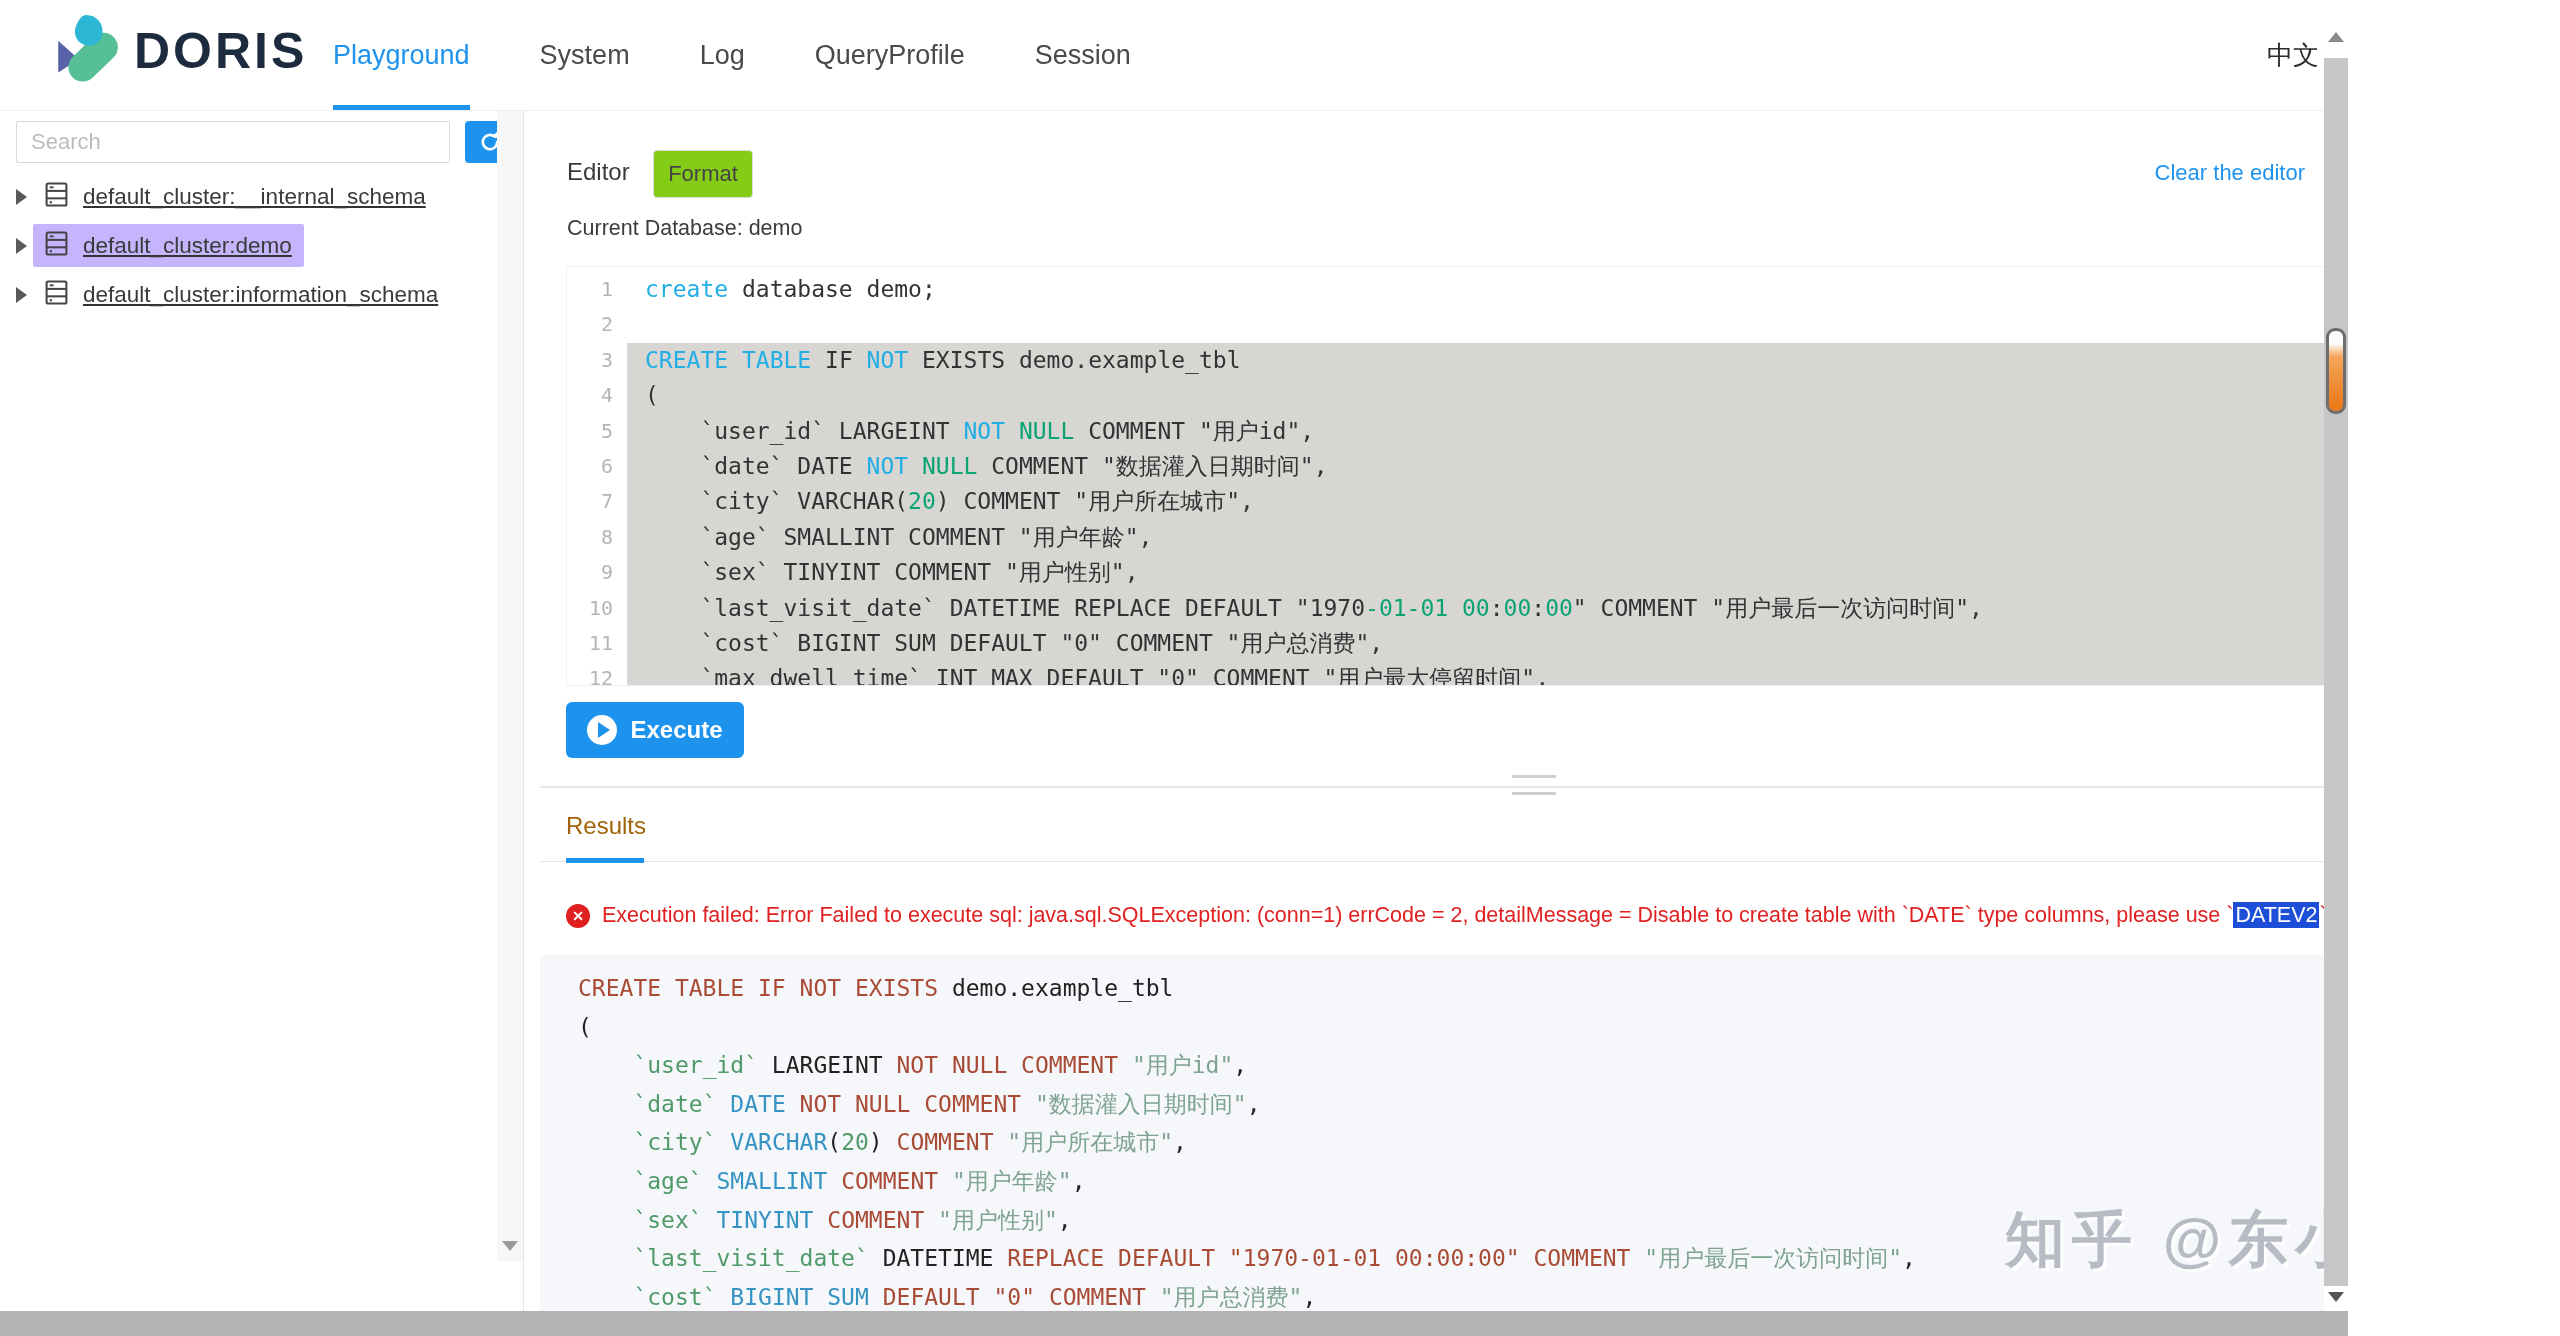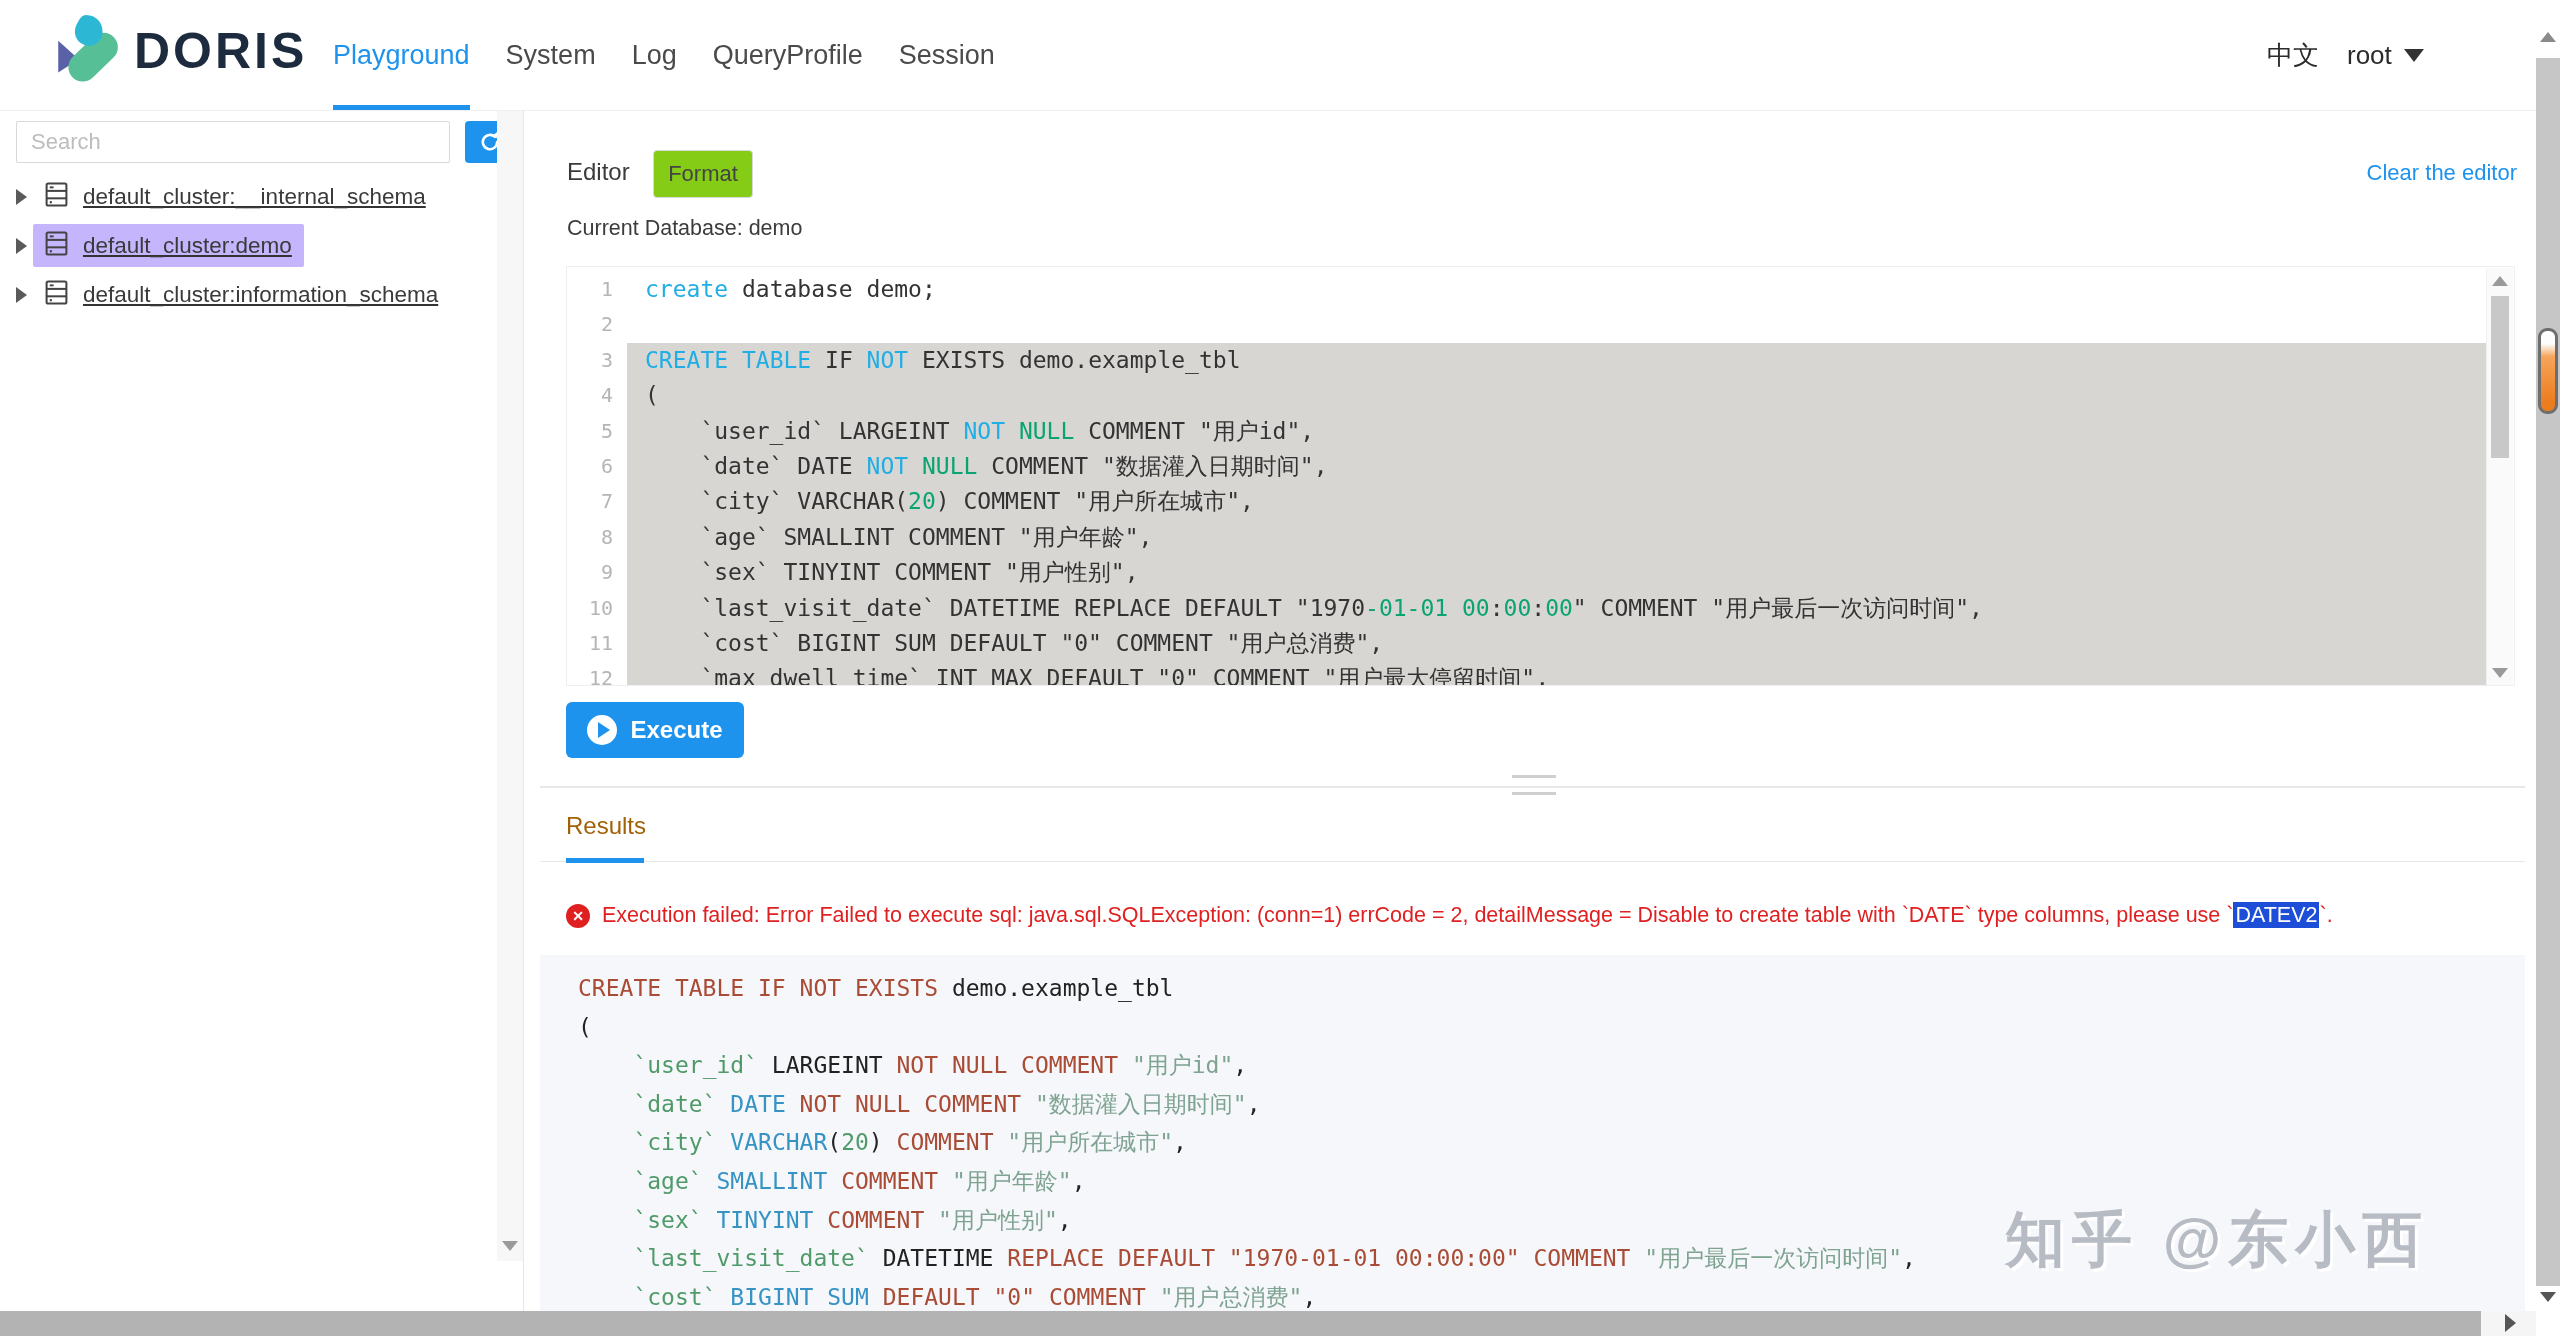--- a/index.html
+++ b/index.html
@@ -1,24 +1,24 @@
 <!DOCTYPE html>
 <html><head>
 <meta charset="utf-8">
 <style>
   html,body{margin:0;padding:0;background:#ffffff;}
-  #stage{position:relative;width:2560px;height:1336px;overflow:hidden;background:#fff;
+  #stage{position:relative;width:2348px;height:1336px;overflow:hidden;background:#fff;
          font-family:"Liberation Sans",sans-serif;color:#333;}
 
   
   #header{position:absolute;left:0;top:0;width:2560px;height:110px;background:#fff;
           border-bottom:1px solid #f0f0f0;}
   #logo{position:absolute;left:54px;top:14px;display:flex;align-items:center;gap:14px;}
   #logo-text{font-size:50px;font-weight:700;letter-spacing:3px;color:#1d2b3e;}
-  #main-nav{position:absolute;left:333px;top:0;height:110px;display:flex;gap:36px;}
+  #main-nav{position:absolute;left:333px;top:0;height:110px;display:flex;gap:70px;}
   .nav-item{position:relative;height:110px;display:flex;align-items:center;
             font-size:27px;color:#4a4a4a;cursor:pointer;}
   .nav-item.active{color:#1e93ee;}
   .nav-item.active::after{content:"";position:absolute;left:0;right:0;bottom:0;height:5px;background:#1e93ee;}
   #lang{position:absolute;left:2267px;top:0;height:110px;display:flex;align-items:center;
         font-size:26px;color:#2b2b2b;cursor:pointer;}
   #user{position:absolute;left:2347px;top:0;height:110px;display:flex;align-items:center;gap:12px;
         font-size:26px;color:#2b2b2b;cursor:pointer;}
   .caret-down{width:0;height:0;border-left:10px solid transparent;border-right:10px solid transparent;
               border-top:13px solid #333;display:inline-block;}

